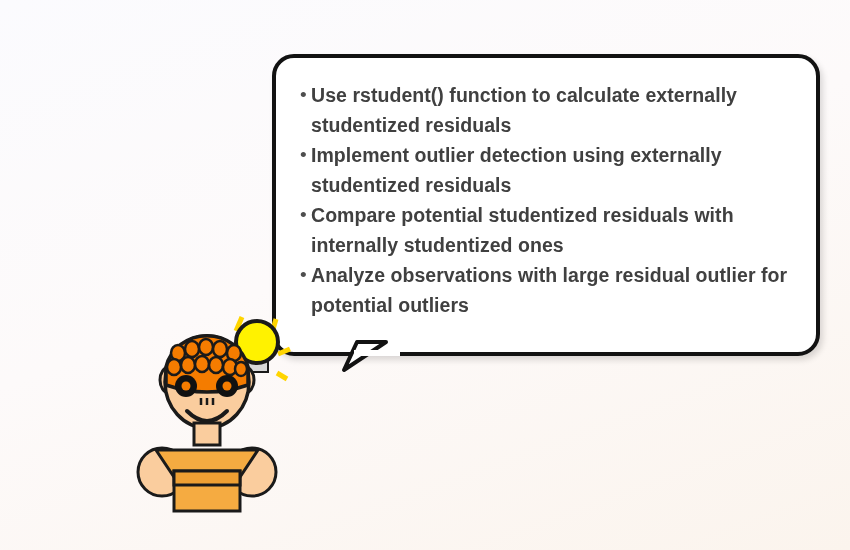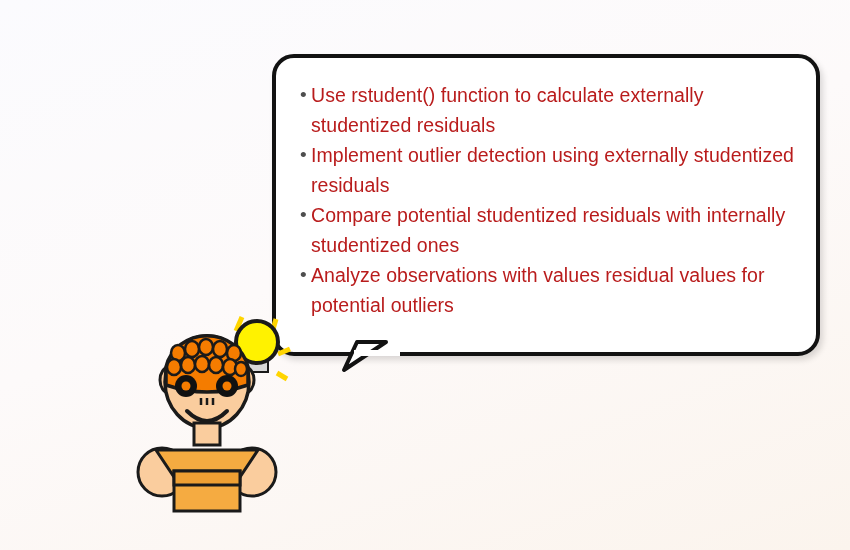--- a/index.html
+++ b/index.html
@@ -53,21 +53,22 @@
   }
   .bullet-dot {
     flex: 0 0 auto;
     width: 11px;
     color: #4e4e4e;
     font-size: 19px;
     line-height: 30px;
   }
   .bullet-text {
     flex: 1 1 auto;
-    color: #b91c1c;
+    color: #404040;
+    font-weight: bold;
   }
 
   
   #bubble-tail {
     position: absolute;
     left: 330px;
     top: 330px;
     width: 70px;
     height: 44px;
     pointer-events: none;
@@ -100,21 +101,21 @@
         <span class="bullet-text">Implement outlier detection using externally studentized residuals</span>
       </li>
 
       <li class="bullet-item">
         <span class="bullet-dot">•</span>
         <span class="bullet-text">Compare potential studentized residuals with internally studentized ones</span>
       </li>
 
       <li class="bullet-item">
         <span class="bullet-dot">•</span>
-        <span class="bullet-text">Analyze observations with values residual values for potential outliers</span>
+        <span class="bullet-text">Analyze observations with large residual outlier for potential outliers</span>
       </li>
 
     </ul>
   </div>
 
   <svg id="bubble-tail" viewBox="0 0 70 44">
     <polygon points="56,12 14,40 27,12" fill="#ffffff" stroke="#121212" stroke-width="4" stroke-linejoin="round"></polygon>
     <rect x="24" y="20" width="46" height="6" fill="#ffffff"></rect>
   </svg>
 

